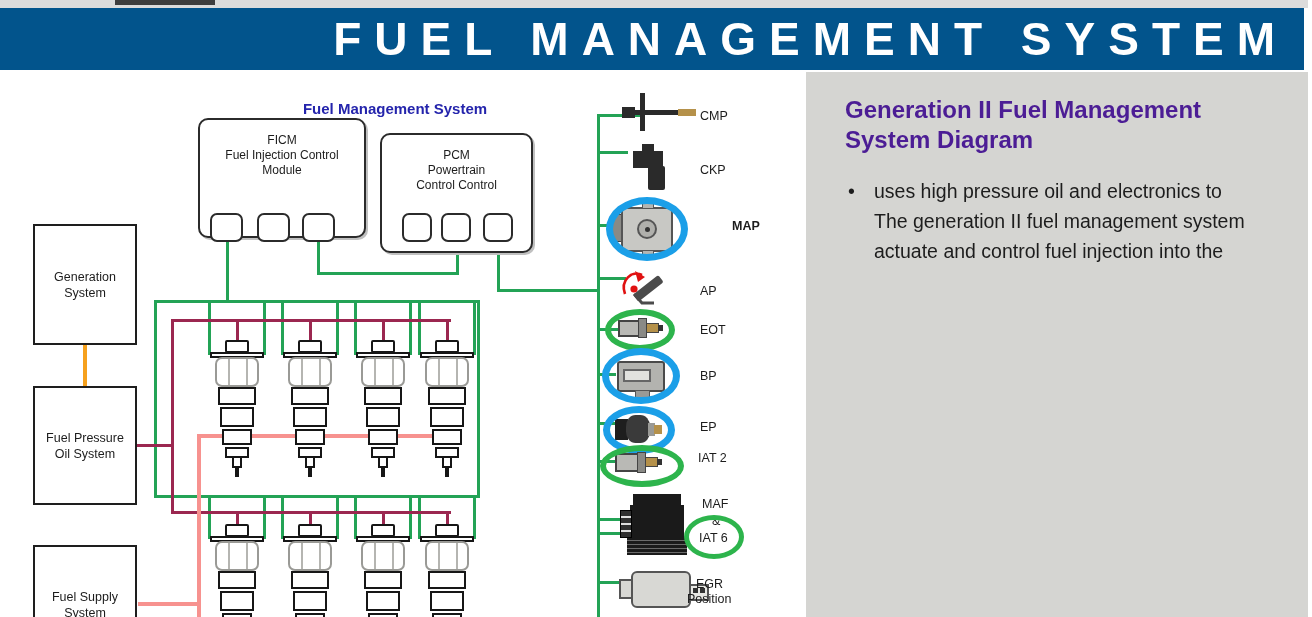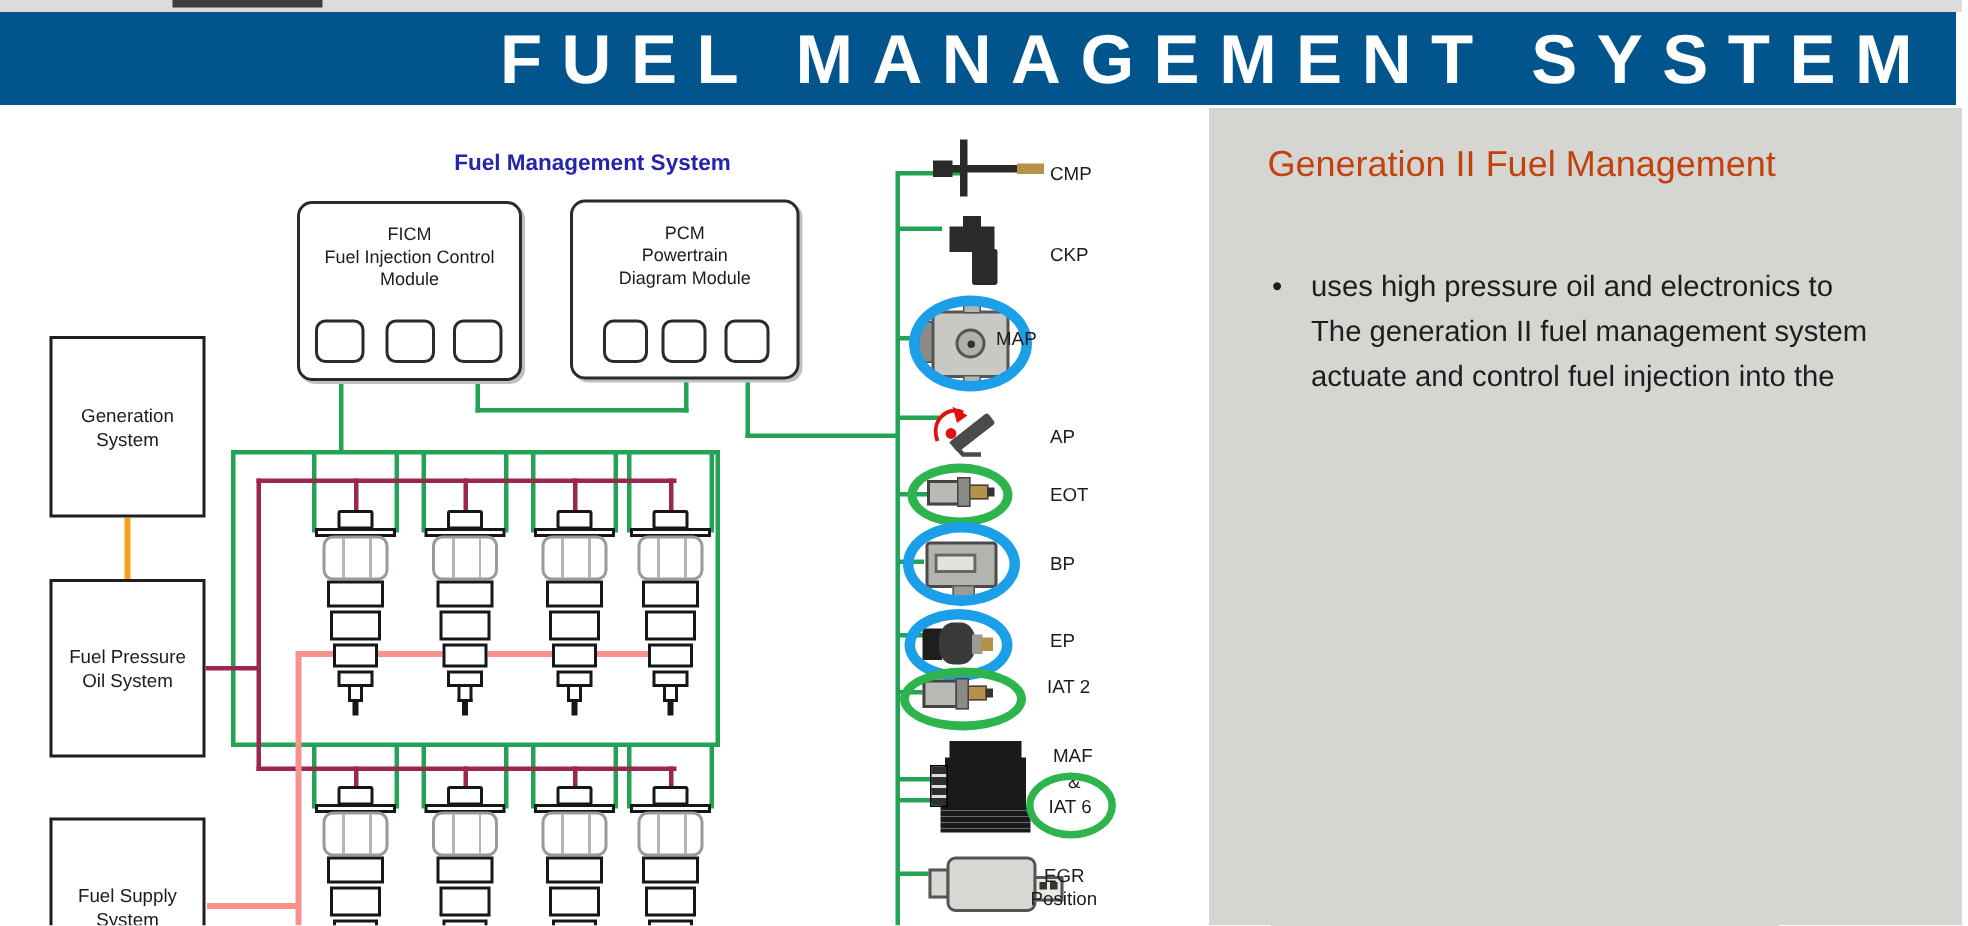--- a/index.html
+++ b/index.html
@@ -47,21 +47,21 @@
   .i-tip { width:10px; height:10px; background:#fff; border:2px solid #161616; border-top:none; }
   .i-rod { width:4px; height:9px; background:#161616; }
 
   
   .slabel { font-size:12.5px; color:#1c1c1c; }
   .ring-b { border:7px solid #1b9fe8; border-radius:50%; }
   .ring-g { border:6px solid #2db44c; border-radius:50%; }
 
   
   .sidepanel { left:806px; top:72px; width:502px; height:545px; background:#d5d5d2; }
-  .sb-h { font-size:24px; font-weight:normal; color:#c2410c; }
+  .sb-h { font-size:24px; font-weight:bold; color:#4c1d95; }
   .sb-t { font-size:19.5px; line-height:30px; color:#1d1d1d; }
 </style>
 </head>
 <body>
 
 <div class="page">
 
   <div class="abs topstrip"></div>
   <div class="abs toptab"></div>
   <div class="abs banner">
@@ -117,33 +117,33 @@
   <div class="abs wm" style="left:382px;top:511px;width:3px;height:14px;"></div>
   <div class="abs wm" style="left:446px;top:511px;width:3px;height:14px;"></div>
   <div class="abs wm" style="left:137px;top:444px;width:35px;height:3px;"></div>
 
   <div class="abs wp" style="left:199px;top:434px;width:248px;height:4px;"></div>
   <div class="abs wp" style="left:197px;top:434px;width:4px;height:183px;"></div>
   <div class="abs wp" style="left:138px;top:602px;width:60px;height:4px;"></div>
 
   <div class="abs wo" style="left:83px;top:345px;width:4px;height:41px;"></div>
 
-  <div class="abs modbox" style="left:198px;top:134px;width:150px;height:120px;">
+  <div class="abs modbox" style="left:198px;top:118px;width:168px;height:120px;">
     <div>FICM</div>
     <div>Fuel Injection Control</div>
     <div>Module</div>
   </div>
   <div class="abs conn" style="left:210px;top:213px;width:33px;height:29px;"></div>
   <div class="abs conn" style="left:257px;top:213px;width:33px;height:29px;"></div>
   <div class="abs conn" style="left:302px;top:213px;width:33px;height:29px;"></div>
 
   <div class="abs modbox" style="left:380px;top:133px;width:153px;height:120px;">
     <div>PCM</div>
     <div>Powertrain</div>
-    <div>Diagram Module</div>
+    <div>Control Control</div>
   </div>
   <div class="abs conn" style="left:402px;top:213px;width:30px;height:29px;"></div>
   <div class="abs conn" style="left:441px;top:213px;width:30px;height:29px;"></div>
   <div class="abs conn" style="left:483px;top:213px;width:30px;height:29px;"></div>
 
   <div class="abs sysbox" style="left:33px;top:224px;width:104px;height:121px;">
     <div>Generation</div>
     <div>System</div>
   </div>
   <div class="abs sysbox" style="left:33px;top:386px;width:104px;height:119px;">
@@ -243,21 +243,21 @@
   <div class="abs" style="left:648px;top:166px;width:17px;height:24px;background:#2a2a2a;border-radius:2px;"></div>
   <div class="abs slabel" style="left:700px;top:163px;">CKP</div>
 
   <div class="abs" style="left:612px;top:214px;width:12px;height:28px;background:#8a8a86;border:1px solid #444;"></div>
   <div class="abs" style="left:621px;top:207px;width:52px;height:45px;background:#c8c8c4;border:2px solid #555;border-radius:5px;"></div>
   <div class="abs" style="left:642px;top:201px;width:12px;height:8px;background:#b5b5b1;border:1px solid #555;"></div>
   <div class="abs" style="left:642px;top:250px;width:12px;height:8px;background:#b5b5b1;border:1px solid #555;"></div>
   <div class="abs" style="left:637px;top:219px;width:20px;height:20px;background:#b0b0ac;border:2px solid #555;border-radius:50%;"></div>
   <div class="abs" style="left:645px;top:227px;width:5px;height:5px;background:#333;border-radius:50%;"></div>
   <div class="abs ring-b" style="left:606px;top:197px;width:82px;height:64px;"></div>
-  <div class="abs slabel" style="left:664px;top:219px;">MAP</div>
+  <div class="abs slabel" style="left:732px;top:219px;font-weight:bold;">MAP</div>
 
   <svg class="abs" style="left:612px;top:258px;" width="54" height="52" viewBox="0 0 54 52">
     <rect x="20" y="26" width="32" height="9" rx="2" fill="#4b4b4b" transform="rotate(-38 36 30)"></rect>
     <path d="M22 36 L30 45 L42 45" stroke="#4b4b4b" stroke-width="3" fill="none"></path>
     <path d="M13 36 C8 22 20 12 30 17" stroke="#e01111" stroke-width="2.6" fill="none"></path>
     <polygon points="33,19 23,13 26,24" fill="#e01111"></polygon>
     <circle cx="22" cy="31" r="3.6" fill="#e01111"></circle>
   </svg>
   <div class="abs slabel" style="left:700px;top:284px;">AP</div>
 
@@ -300,20 +300,21 @@
   <div class="abs" style="left:619px;top:579px;width:14px;height:20px;background:#d8d8d4;border:2px solid #555;"></div>
   <div class="abs" style="left:631px;top:571px;width:60px;height:37px;background:#d8d8d4;border:2px solid #555;border-radius:6px;"></div>
   <div class="abs" style="left:689px;top:584px;width:20px;height:17px;background:#e8e8e4;border:2px solid #555;"></div>
   <div class="abs" style="left:693px;top:588px;width:5px;height:5px;background:#333;"></div>
   <div class="abs" style="left:700px;top:588px;width:5px;height:5px;background:#333;"></div>
   <div class="abs slabel" style="left:696px;top:577px;">EGR</div>
   <div class="abs slabel" style="left:687px;top:592px;">Position</div>
 
   <div class="abs sidepanel"></div>
   <div class="abs sb-h" style="left:845px;top:96px;">Generation II Fuel Management</div>
+  <div class="abs sb-h" style="left:845px;top:126px;">System Diagram</div>
   <div class="abs sb-t" style="left:848px;top:176px;">•</div>
   <div class="abs" style="left:874px;top:176px;width:430px;">
     <div class="sb-t">uses high pressure oil and electronics to</div>
     <div class="sb-t">The generation II fuel management system</div>
     <div class="sb-t">actuate and control fuel injection into the</div>
   </div>
 
 </div>
 
 </body></html>

